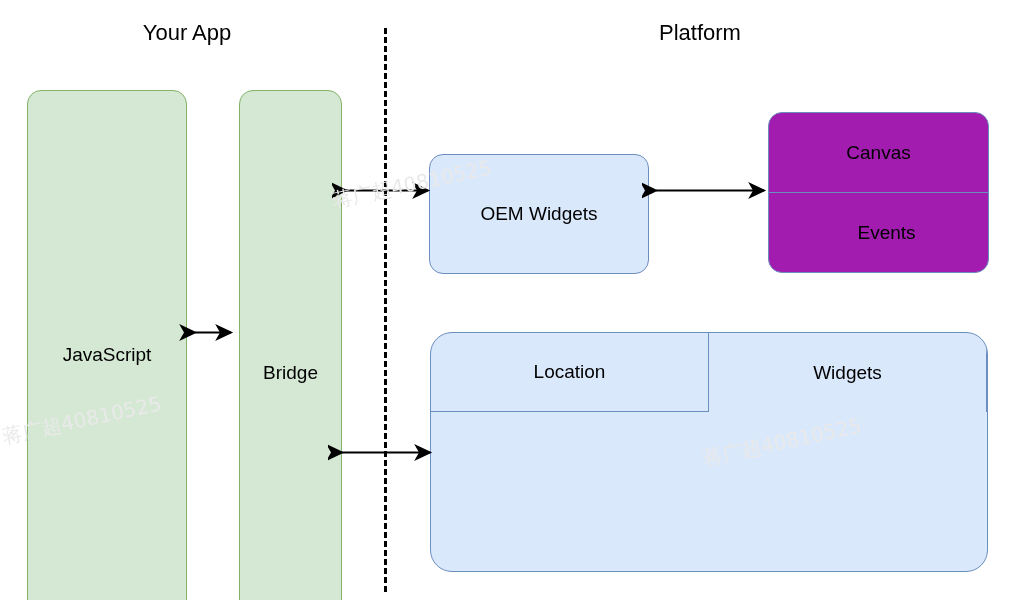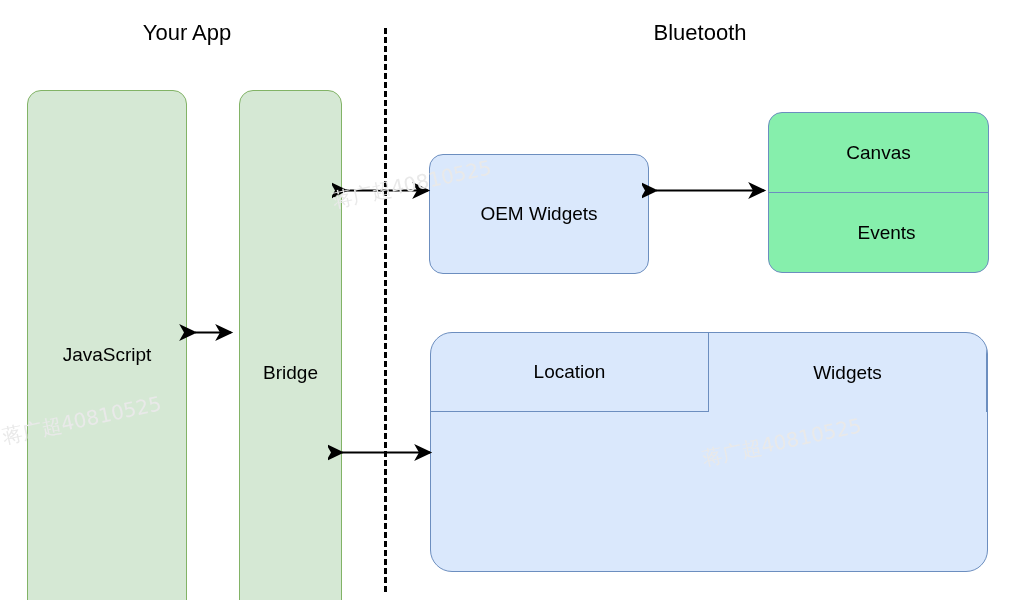--- a/index.html
+++ b/index.html
@@ -60,21 +60,21 @@
 
   #box-javascript { left: 27px;  top: 90px;  width: 160px; height: 530px; }
   #box-bridge     { left: 239px; top: 90px;  width: 103px; height: 567px; }
   #box-oem        { left: 429px; top: 131px; width: 220px; height: 120px; margin-top: 23px; }
 
   
   #group-canvas-events {
     position: absolute;
     left: 768px; top: 112px; width: 221px; height: 161px;
     box-sizing: border-box;
-    background: #86efac;
+    background: #a21caf;
     border: 1.5px solid #6c8ebf;
     border-radius: 14px;
     display: flex;
     flex-direction: column;
     overflow: hidden;
   }
   #group-canvas-events .cell {
     flex: 1 1 0;
     display: flex;
     align-items: center;
@@ -133,21 +133,21 @@
   #wm-2 { left: 330px; top: 188px; }
   #wm-3 { left: 700px; top: 446px; }
 </style>
 </head>
 <body>
 
 <div id="canvas">
 
   <div class="section-title" id="title-your-app">Your App</div>
 
-  <div class="section-title" id="title-platform">Bluetooth</div>
+  <div class="section-title" id="title-platform">Platform</div>
 
   <div class="divider-dashed"></div>
 
   <div class="box box-green" id="box-javascript">
     <span>JavaScript</span>
   </div>
 
   <div class="box box-green" id="box-bridge">
     <span>Bridge</span>
   </div>

